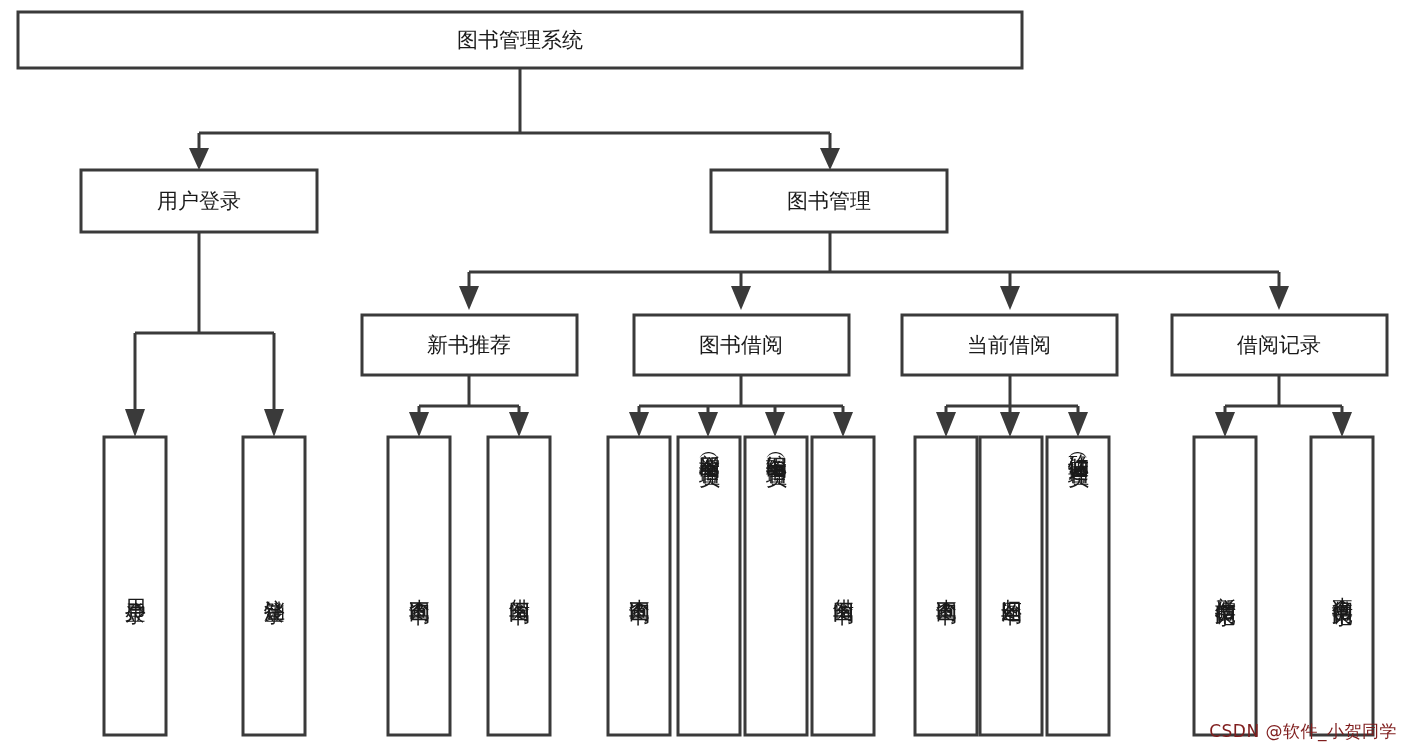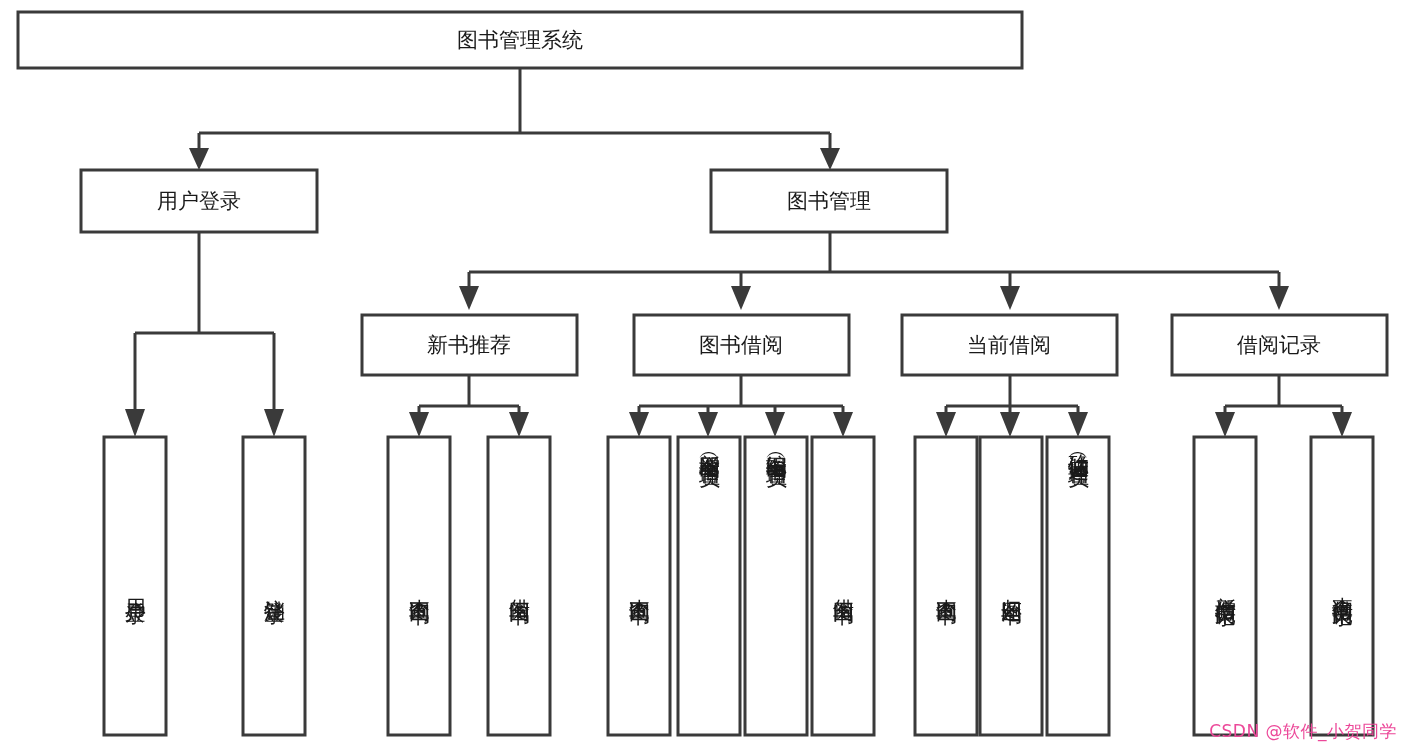--- a/index.html
+++ b/index.html
@@ -70,21 +70,21 @@
     color: #1a1a1a;
     white-space: nowrap;
     text-align: center;
   }
   .watermark {
     position: absolute;
     right: 8px;
     bottom: 4px;
     font-family: "DejaVu Sans", "Liberation Sans", sans-serif;
     font-size: 17px;
-    color: #ec4899;
+    color: #7f1d1d;
     white-space: nowrap;
     letter-spacing: 0.5px;
   }
 </style>
 </head>
 <body>
 
 <div id="diagram-root">
 
   <svg class="flow" viewBox="0 0 1405 747" xmlns="http://www.w3.org/2000/svg">

